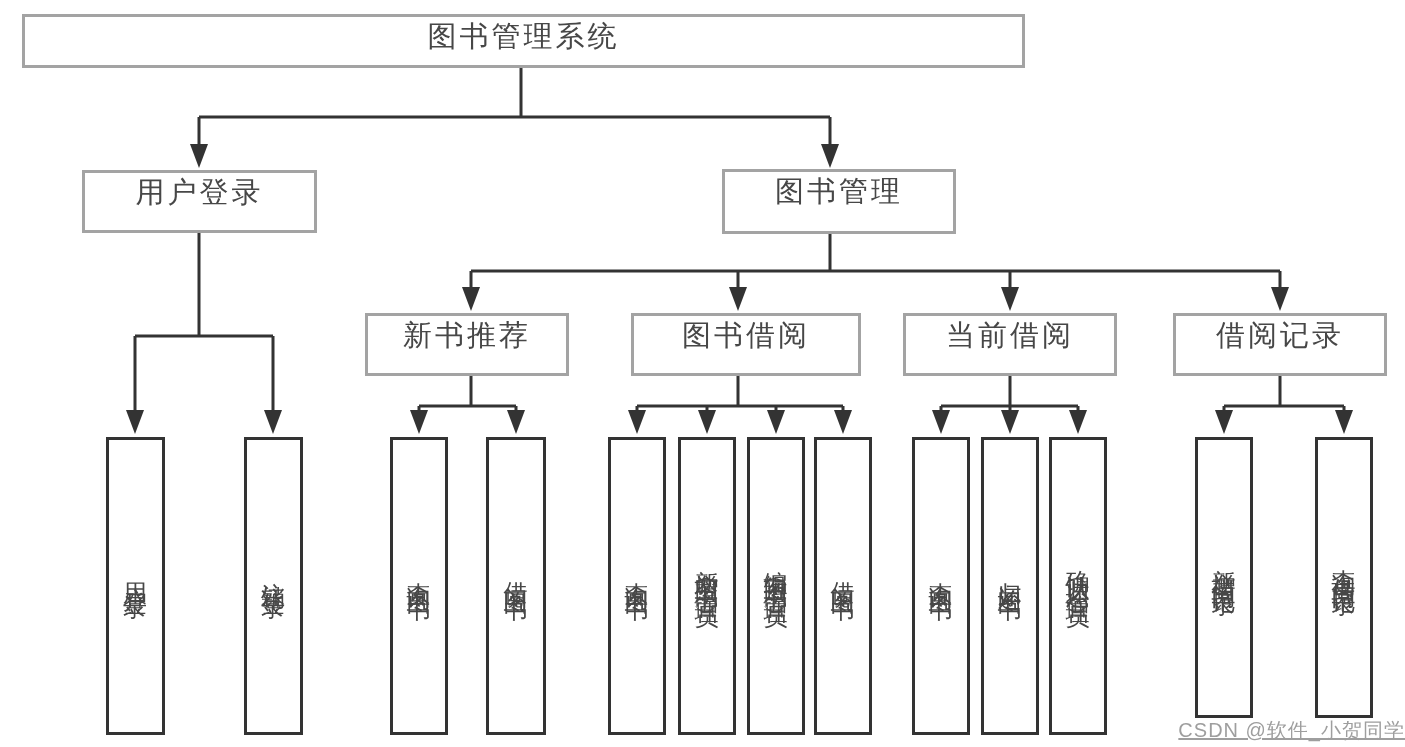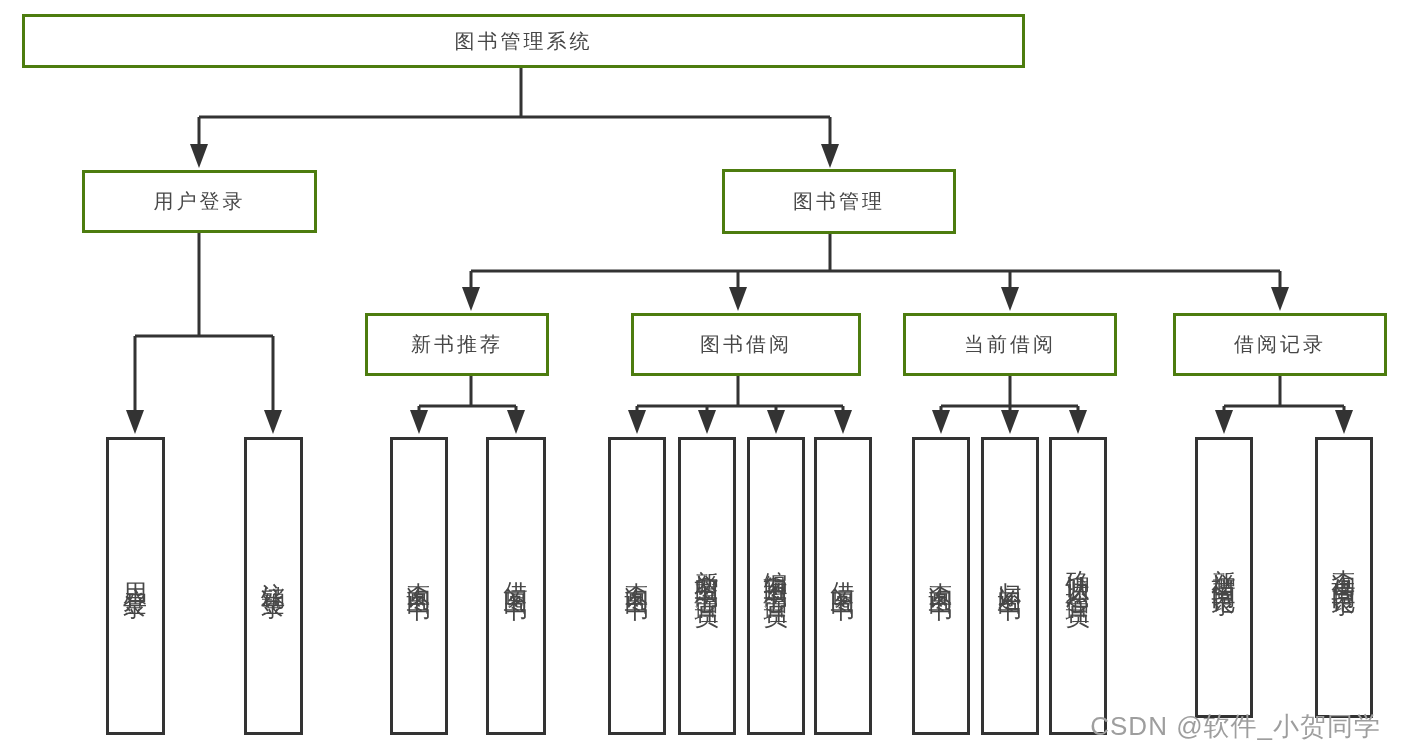--- a/index.html
+++ b/index.html
@@ -22,26 +22,26 @@
     stroke: #333333;
     stroke-width: 3;
   }
   .connectors polygon {
     fill: #333333;
     stroke: none;
   }
   .hbox {
     position: absolute;
     box-sizing: border-box;
-    border: 3px solid #4d7c0f;
+    border: 3px solid #a3a3a3;
     background: #ffffff;
     display: flex;
-    align-items: center;
+    align-items: flex-start;
     justify-content: center;
-    font-size: 20px;
+    font-size: 29px;
     letter-spacing: 3px;
     color: #474747;
     white-space: nowrap;
   }
   .vbox {
     position: absolute;
     box-sizing: border-box;
     border: 3px solid #333333;
     background: #ffffff;
     display: flex;
@@ -50,26 +50,27 @@
     writing-mode: vertical-rl;
     text-orientation: mixed;
     font-size: 24px;
     letter-spacing: 5px;
     line-height: 1.05;
     color: #474747;
     padding-bottom: 26px;
   }
   .watermark {
     position: absolute;
-    right: 24px;
+    right: 0;
     bottom: 3px;
-    font-size: 26px;
+    font-size: 20px;
     color: #9e9e9e;
     letter-spacing: 1px;
     white-space: nowrap;
+    text-decoration: underline;
   }
 </style>
 </head>
 <body>
 
 <div class="stage">
 
   <svg class="connectors" viewBox="0 0 1405 747" xmlns="http://www.w3.org/2000/svg">
     <g>
       <path d="M521 68 V117 M199 117 H830 M199 117 V146 M830 117 V146"></path>
@@ -117,21 +118,21 @@
     <span>图书管理系统</span>
   </div>
 
   <div class="hbox" style="left:82px; top:170px; width:235px; height:63px;">
     <span>用户登录</span>
   </div>
   <div class="hbox" style="left:713px; top:169px; width:234px; height:65px;margin-left:9px;">
     <span>图书管理</span>
   </div>
 
-  <div class="hbox" style="left:365px; top:313px; width:184px; height:63px;">
+  <div class="hbox" style="left:365px; top:313px; width:204px; height:63px;">
     <span>新书推荐</span>
   </div>
   <div class="hbox" style="left:631px; top:313px; width:230px; height:63px;">
     <span>图书借阅</span>
   </div>
   <div class="hbox" style="left:903px; top:313px; width:214px; height:63px;">
     <span>当前借阅</span>
   </div>
   <div class="hbox" style="left:1173px; top:313px; width:214px; height:63px;">
     <span>借阅记录</span>

